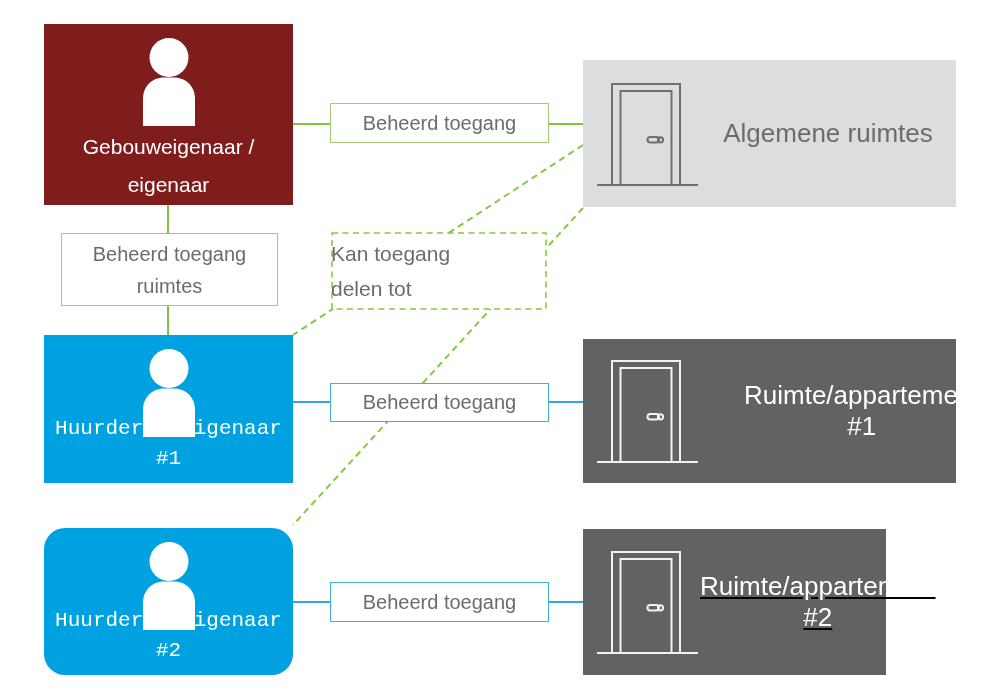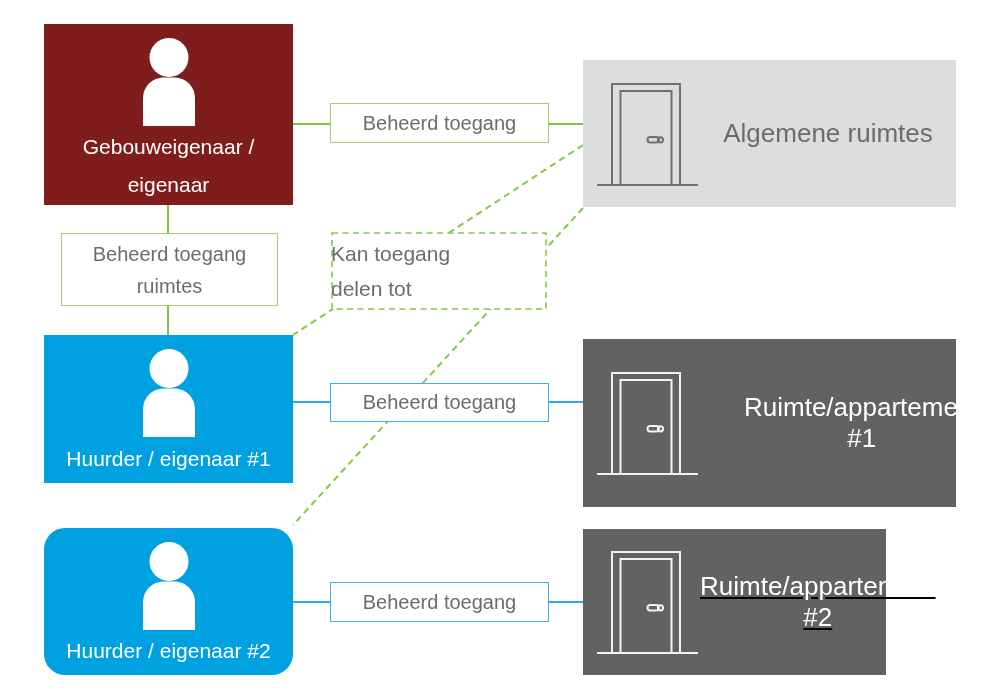--- a/index.html
+++ b/index.html
@@ -14,21 +14,21 @@
   .dg{stroke:#85C943;stroke-width:2;stroke-dasharray:6.5 4.5;}
   .share-rect{fill:#ffffff;stroke:#85C943;stroke-width:1.6;stroke-dasharray:6 4.5;}
 
   
   .node{position:absolute;}
   .node-green{background:#7f1d1d;}
   .node-blue{background:#00A1E1;}
   .person{position:absolute;left:50%;transform:translateX(-50%);top:14px;width:52px;height:88px;fill:#ffffff;}
   .node-text{position:absolute;left:0;right:0;text-align:center;color:#ffffff;font-size:21px;}
   .node-text.two{line-height:38px;bottom:1px;}
-  .node-text.one{line-height:30px;bottom:9px;}
+  .node-text.one{line-height:30px;bottom:9px;font-family:Liberation Mono, monospace;}
 
   
   .room{position:absolute;display:flex;align-items:center;}
   .room-light{background:#DCDDDE;}
   .room-dark{background:#626263;}
   .door{width:105px;height:106px;margin-left:12px;flex:0 0 auto;}
   .door path,.door rect,.door circle{fill:none;stroke-width:2;}
   .door-gray path,.door-gray rect,.door-gray circle{stroke:#6E7072;}
   .door-white path,.door-white rect,.door-white circle{stroke:#F2F2F2;}
   .room-label{flex:1 1 auto;text-align:center;font-size:26px;}
@@ -103,21 +103,21 @@
   </div>
 
   <div class="node node-blue" style="left:44px;top:335px;width:249px;height:148px;">
     <svg class="person" viewBox="0 0 52 88" aria-hidden="true">
       <circle cx="26" cy="19.5" r="19.5"></circle>
       <path d="M0,88 V61 C0,48.5 9,39.5 21,39.5 H31 C43,39.5 52,48.5 52,61 V88 Z"></path>
     </svg>
     <div class="node-text one">Huurder / eigenaar #1</div>
   </div>
 
-  <div class="room room-dark" style="left:583px;top:339px;width:373px;height:168px;gap:44px;">
+  <div class="room room-dark" style="left:583px;top:339px;width:373px;height:144px;gap:44px;">
     <svg class="door door-white" viewBox="0 0 105 106" aria-hidden="true">
       <path d="M2,104 H103"></path>
       <path d="M17,104 V3 H85 V104"></path>
       <rect x="25.5" y="10" width="51" height="94"></rect>
       <rect x="52.5" y="56" width="11.5" height="5.6" rx="2.8"></rect>
       <circle cx="65.5" cy="58.8" r="2.6"></circle>
     </svg>
     <div class="room-label">Ruimte/appartement #1</div>
   </div>
 

